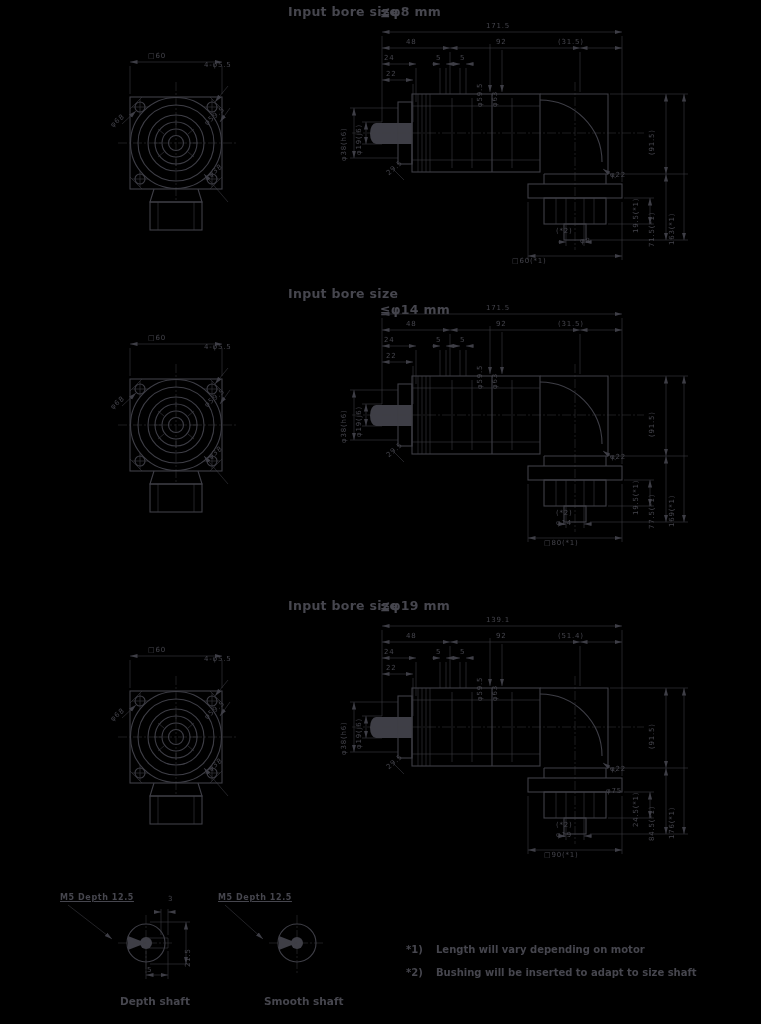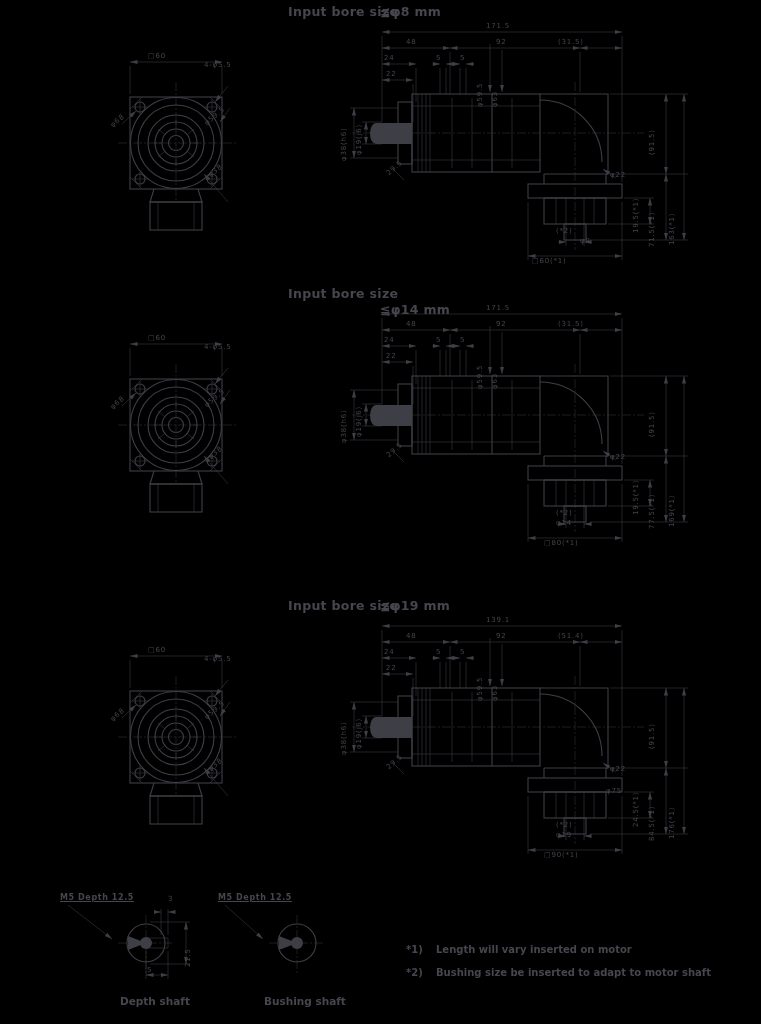--- a/index.html
+++ b/index.html
@@ -188,21 +188,21 @@
     <span class="dim d45" style="left:390px;top:168px">29.5</span>
     <span class="dim v" style="left:656px;top:146px">(91.5)</span>
     <span class="dim v" style="left:640px;top:224px">19.5(*1)</span>
     <span class="dim v" style="left:656px;top:238px">71.5(*1)</span>
     <span class="dim v" style="left:676px;top:236px">163(*1)</span>
     <span class="dim" style="left:610px;top:170px">φ22</span>
     <span class="dim" style="left:606px;top:192px"></span>
 
     <span class="dim" style="left:556px;top:226px">(*2)</span>
     <span class="dim" style="left:580px;top:236px">φ8</span>
-    <span class="dim" style="left:532px;top:256px">□60(*1)</span>
+    <span class="dim" style="left:512px;top:256px">□60(*1)</span>
   </div>
 
   <div class="section">
     <span class="ttl" style="left:288px;top:2px">Input bore size</span>
     <span class="ttl" style="left:380px;top:18px">≦φ14 mm</span>
 
     <svg class="front" viewBox="0 0 125 195">
         <use href="#sv-front"></use>
       </svg>
     <svg class="side" viewBox="0 0 380 262">
@@ -292,22 +292,22 @@
 <svg class="kv" style="left:215px;top:891px;width:140px;height:120px" viewBox="0 0 140 120">
     <use href="#sv-smooth"></use>
   </svg>
 
 <span class="tap" style="left:60px;top:893px">M5 Depth 12.5</span>
 <span class="tap" style="left:218px;top:893px">M5 Depth 12.5</span>
 <span class="dim" style="left:168px;top:896px">3</span>
 <span class="dim v" style="left:192px;top:960px">21.5</span>
 <span class="dim" style="left:147px;top:967px">5</span>
 <span class="shaft-label" style="left:120px;top:995px">Depth shaft</span>
-<span class="shaft-label" style="left:264px;top:995px">Bushing shaft</span>
+<span class="shaft-label" style="left:264px;top:995px">Smooth shaft</span>
 
 
 <span class="note" style="left:406px;top:944px">*1)</span>
-<span class="note" style="left:436px;top:944px">Length will vary inserted on motor</span>
+<span class="note" style="left:436px;top:944px">Length will vary depending on motor</span>
 <span class="note" style="left:406px;top:967px">*2)</span>
-<span class="note" style="left:436px;top:967px">Bushing size be inserted to adapt to motor shaft</span>
+<span class="note" style="left:436px;top:967px">Bushing will be inserted to adapt to size shaft</span>
 
 
 
 
 </body></html>

